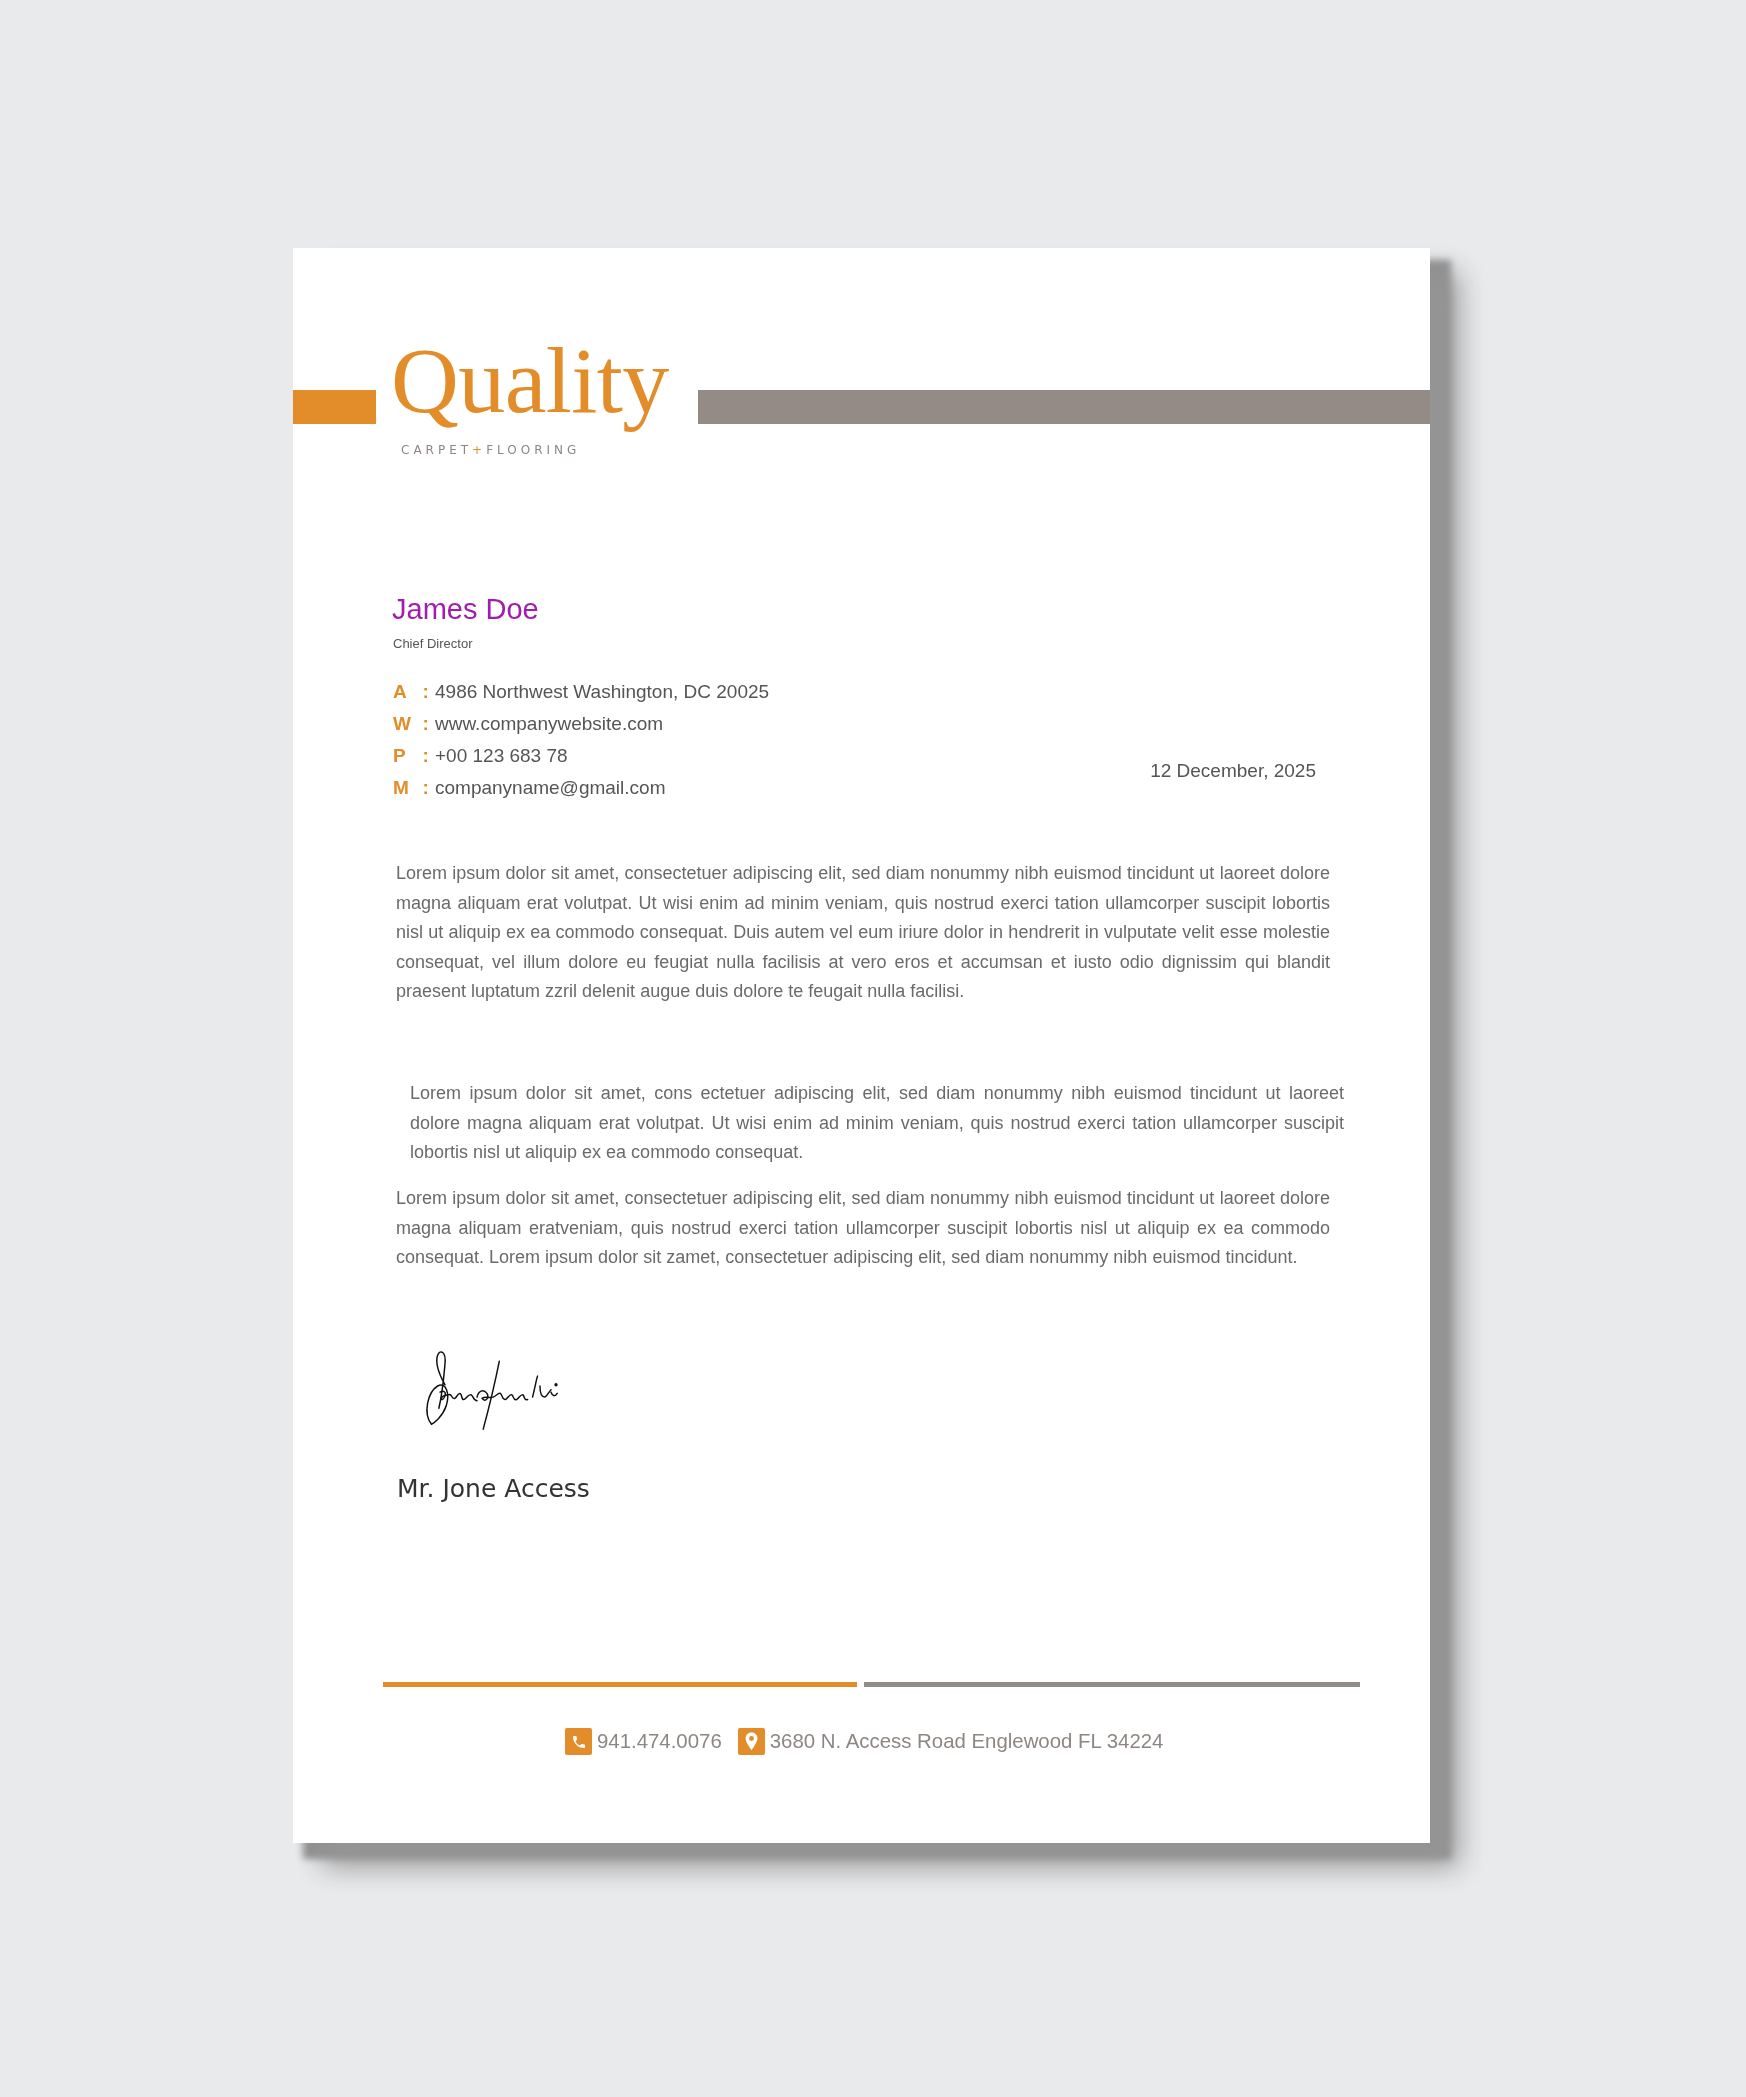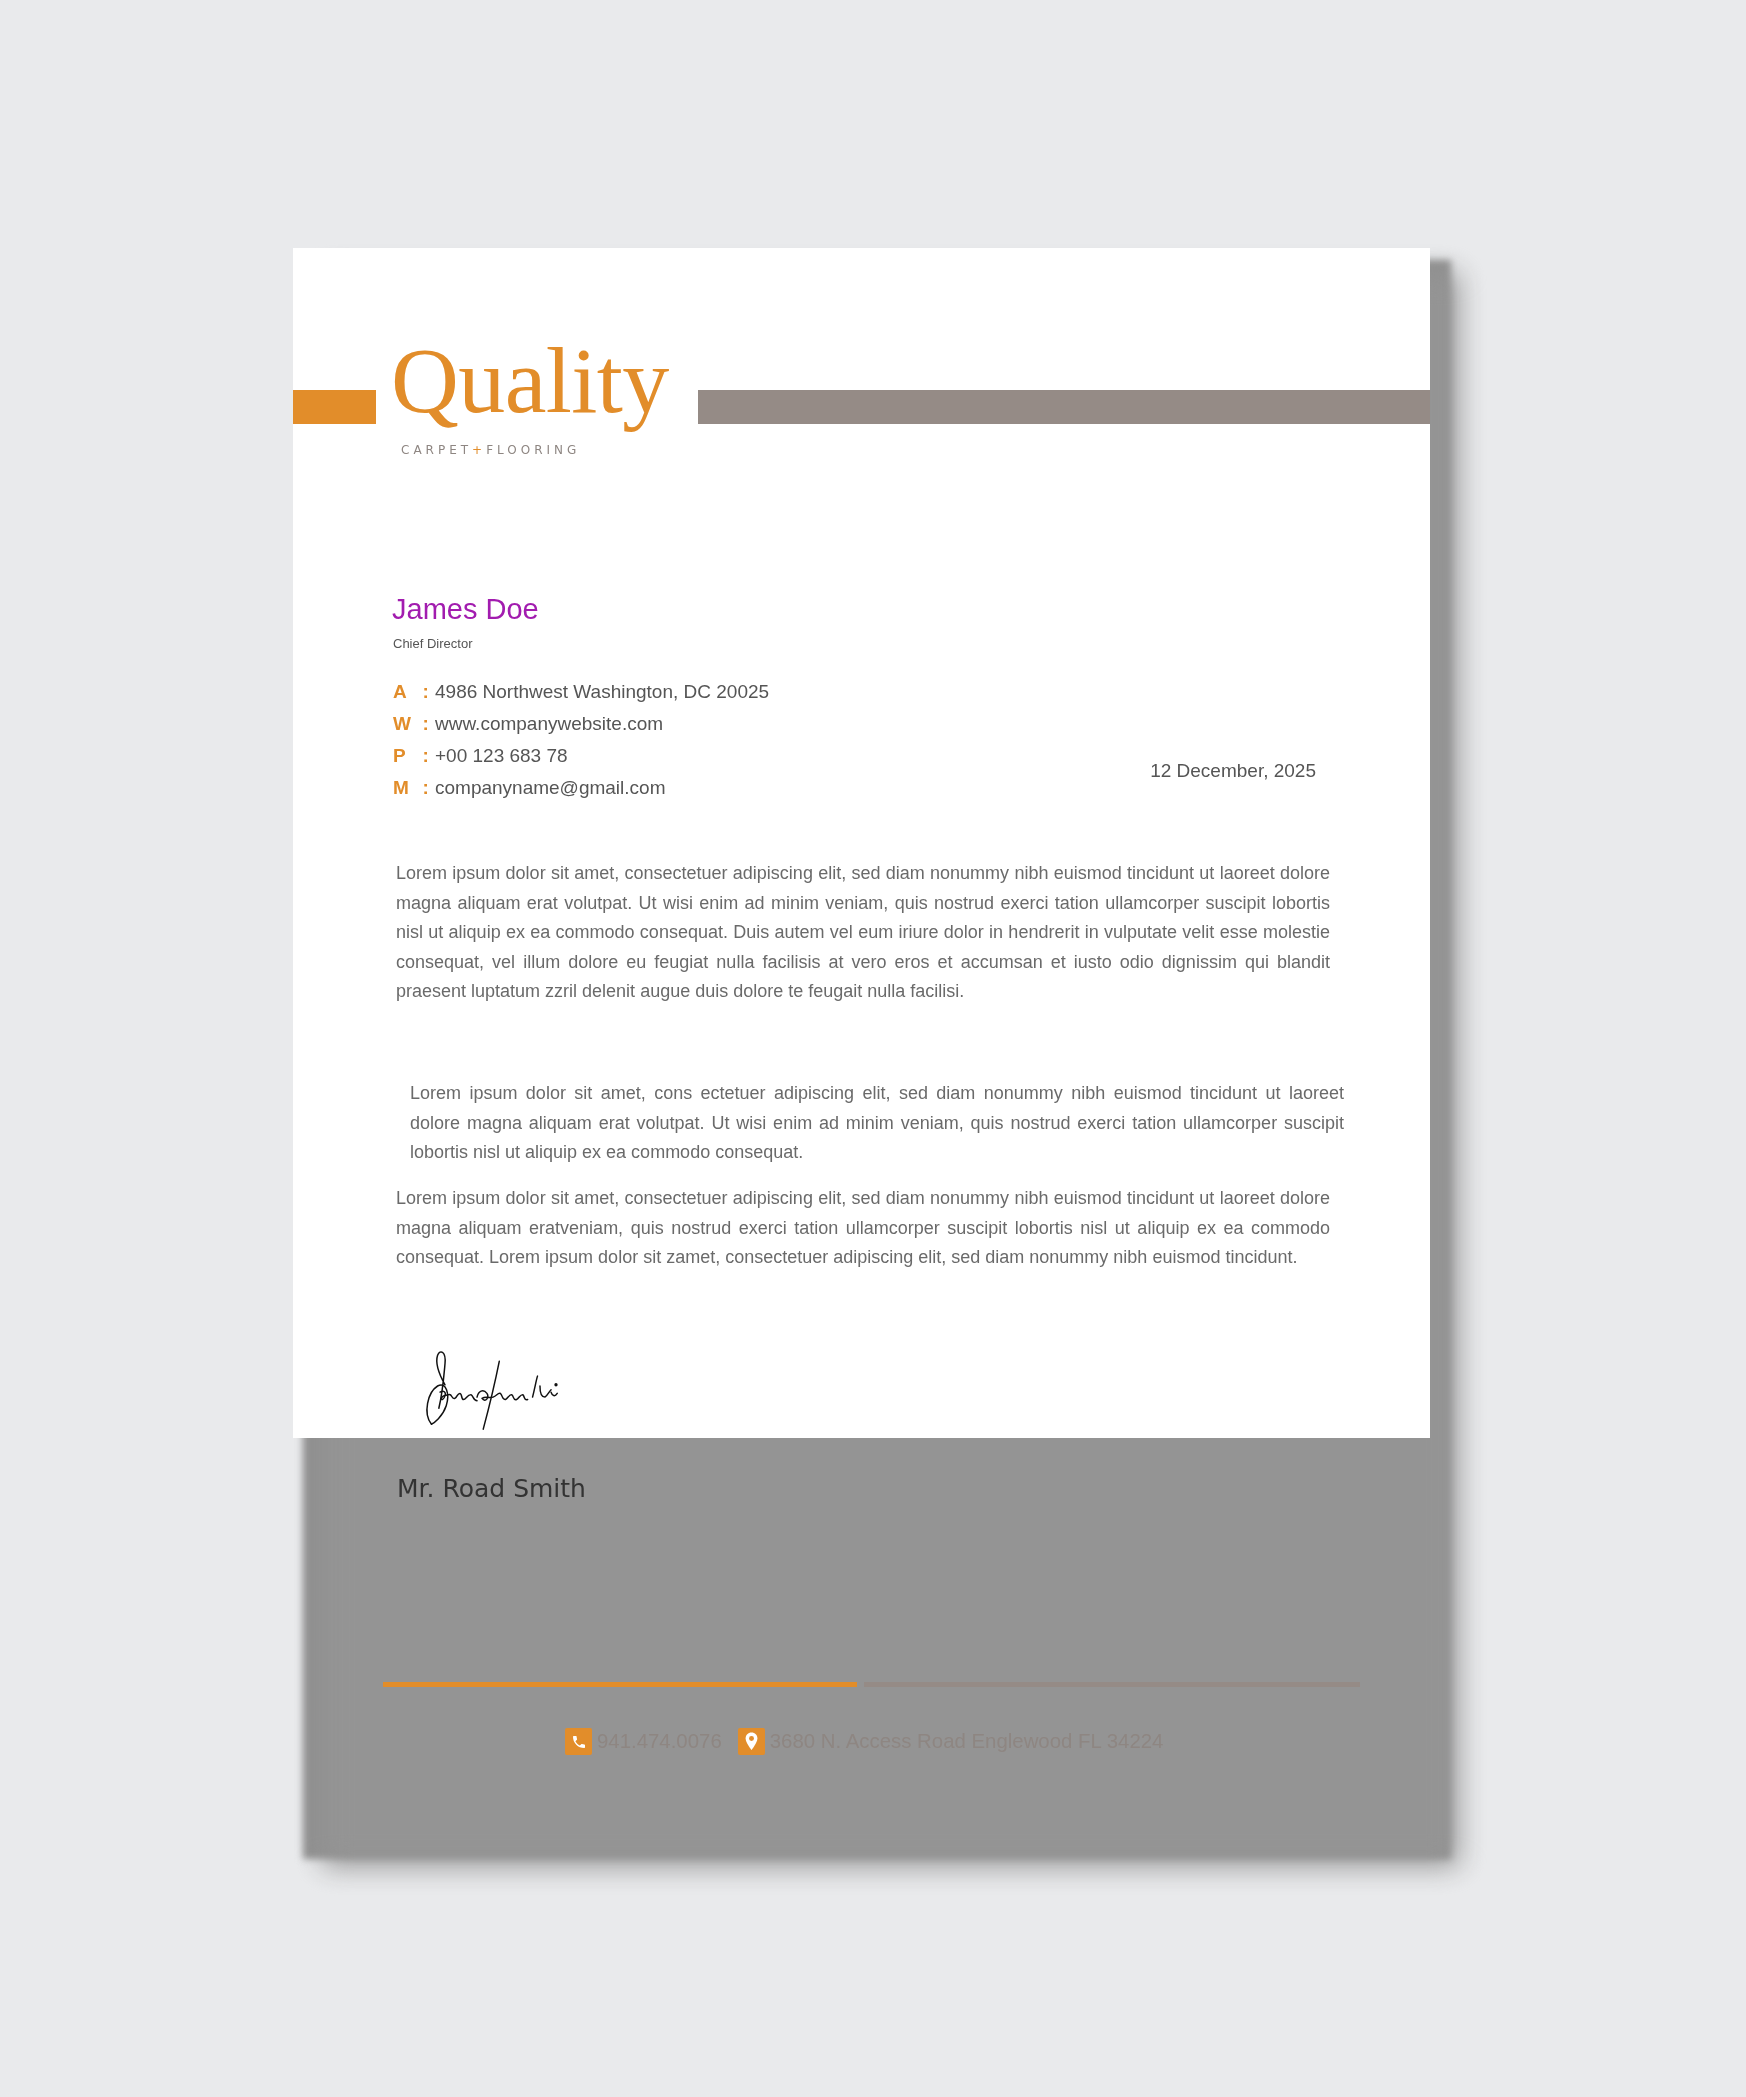--- a/index.html
+++ b/index.html
@@ -21,21 +21,21 @@
   .shadow2 {
     position: absolute;
     left: 303px; top: 260px;
     width: 1148px; height: 1599px;
     background: #8f8f8f;
     filter: blur(3.7px);
   }
   .paper {
     position: absolute;
     left: 293px; top: 248px;
-    width: 1137px; height: 1190px;
+    width: 1137px; height: 1595px;
     background: #ffffff;
   }
   .abs { position: absolute; }
   .bar-orange { background: #e28d2a; }
   .bar-gray { background: #958b86; }
 
   .logo-word {
     position: absolute;
     left: 98px; top: 85px;
     font-family: "Liberation Serif", "DejaVu Serif", serif;
@@ -210,21 +210,21 @@
     <path d="M50 58 C40 40 34 22 38 10 C42 0 52 4 50 24 C48 46 46 72 40 96"></path>
     <path d="M42 70 C48 66 52 70 50 76 C48 82 44 84 44 80 C46 74 52 76 56 74 C62 72 60 82 66 80 C70 78 70 72 74 72 C78 72 76 82 80 82 C84 82 86 74 92 74 C96 76 96 84 102 84"></path>
     <path d="M112 130 C120 100 130 60 138 20"></path>
     <path d="M102 78 C104 68 112 64 118 72 C122 78 116 88 110 80 C116 76 122 80 128 78 C134 76 136 70 140 72 C144 76 142 82 148 82 C152 80 154 74 158 74 C162 76 160 84 166 82 C170 80 172 74 176 74 C180 78 178 84 184 82"></path>
     <path d="M192 78 C196 62 198 50 200 44"></path>
     <path d="M204 60 C204 70 206 78 212 78 C216 76 218 70 222 66"></path>
     <circle cx="230" cy="58" r="1.5" fill="#111"></circle>
     <path d="M222 70 C224 76 228 78 232 72"></path>
   </svg>
 
-  <div class="signer-name">Mr. Road Smith</div>
+  <div class="signer-name">Mr. Jone Access</div>
 
   <div class="abs bar-orange" style="left:90px; top:1434px; width:474px; height:5px;"></div>
   <div class="abs bar-gray" style="left:571px; top:1434px; width:496px; height:5px;"></div>
 
   <div class="footer-contact">
     <span class="icon-box">
       <svg width="16" height="16" viewBox="0 0 24 24" fill="#ffffff">
         <path d="M6.6 10.8c1.4 2.8 3.8 5.1 6.6 6.6l2.2-2.2c.3-.3.7-.4 1-.2 1.1.4 2.3.6 3.6.6.6 0 1 .4 1 1V20c0 .6-.4 1-1 1C10.6 21 3 13.4 3 4c0-.6.4-1 1-1h3.5c.6 0 1 .4 1 1 0 1.3.2 2.5.6 3.6.1.3 0 .7-.2 1L6.6 10.8z"></path>
       </svg>
     </span>

